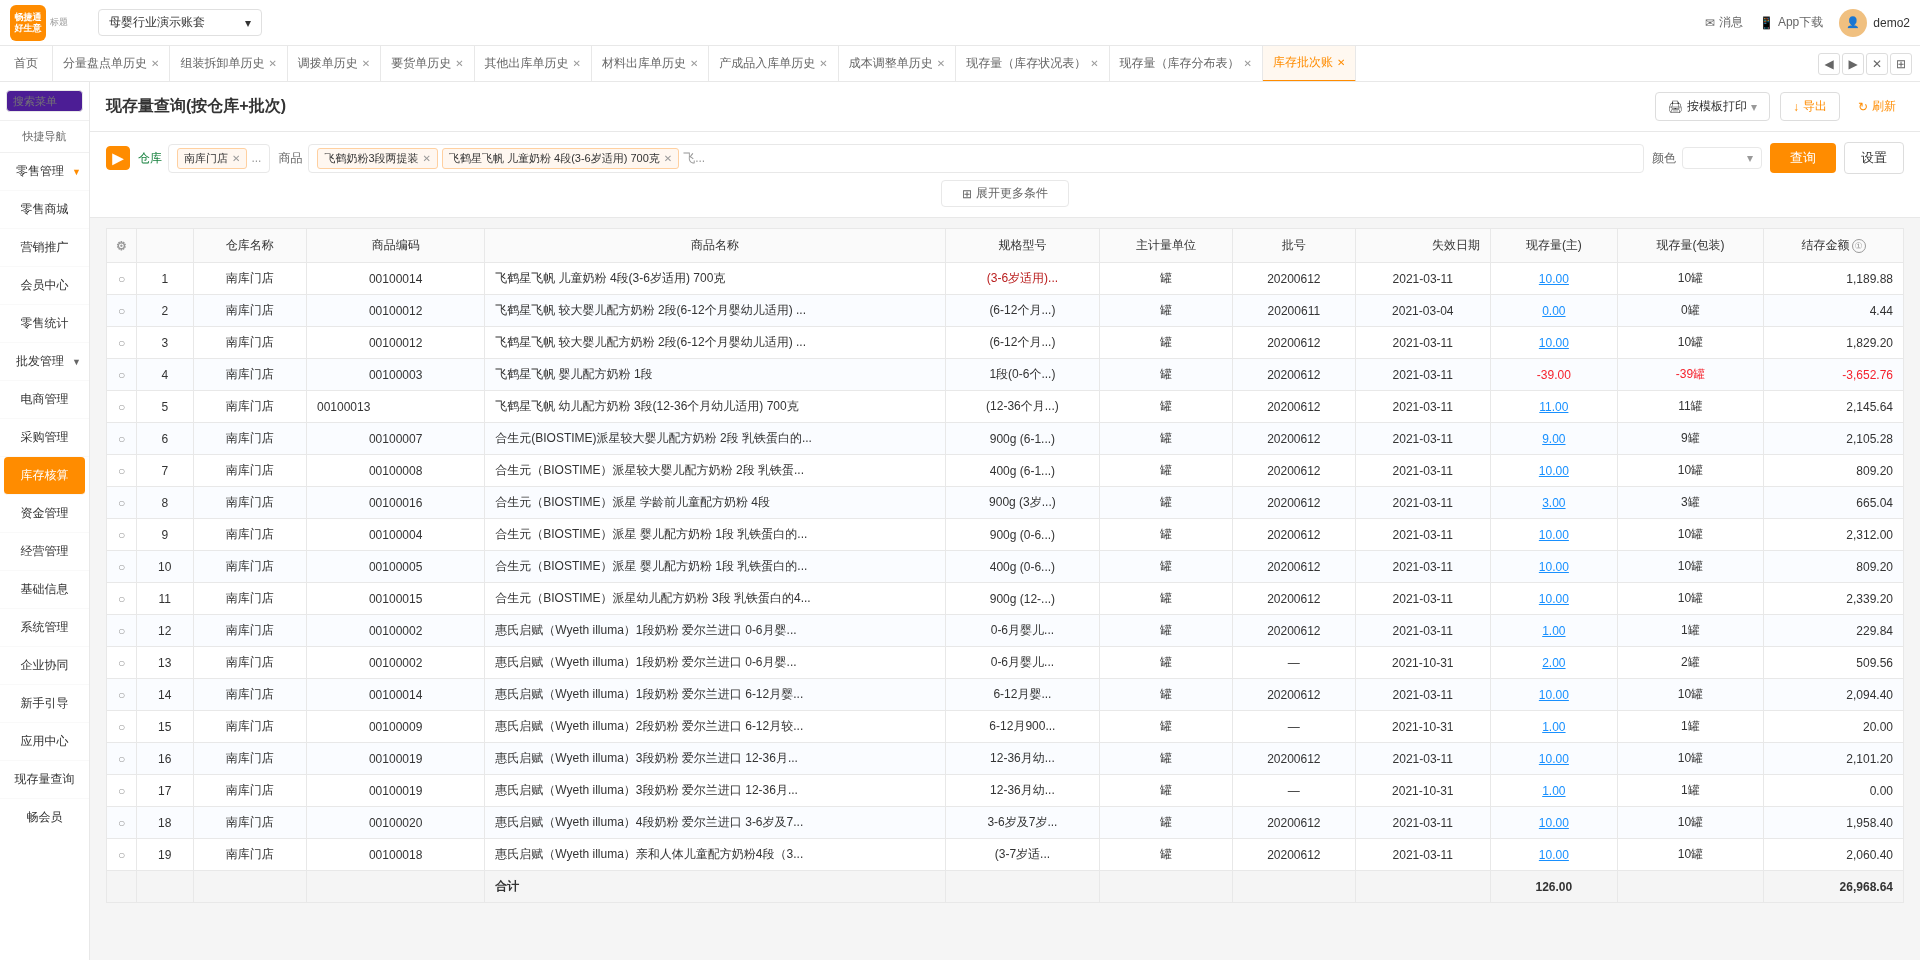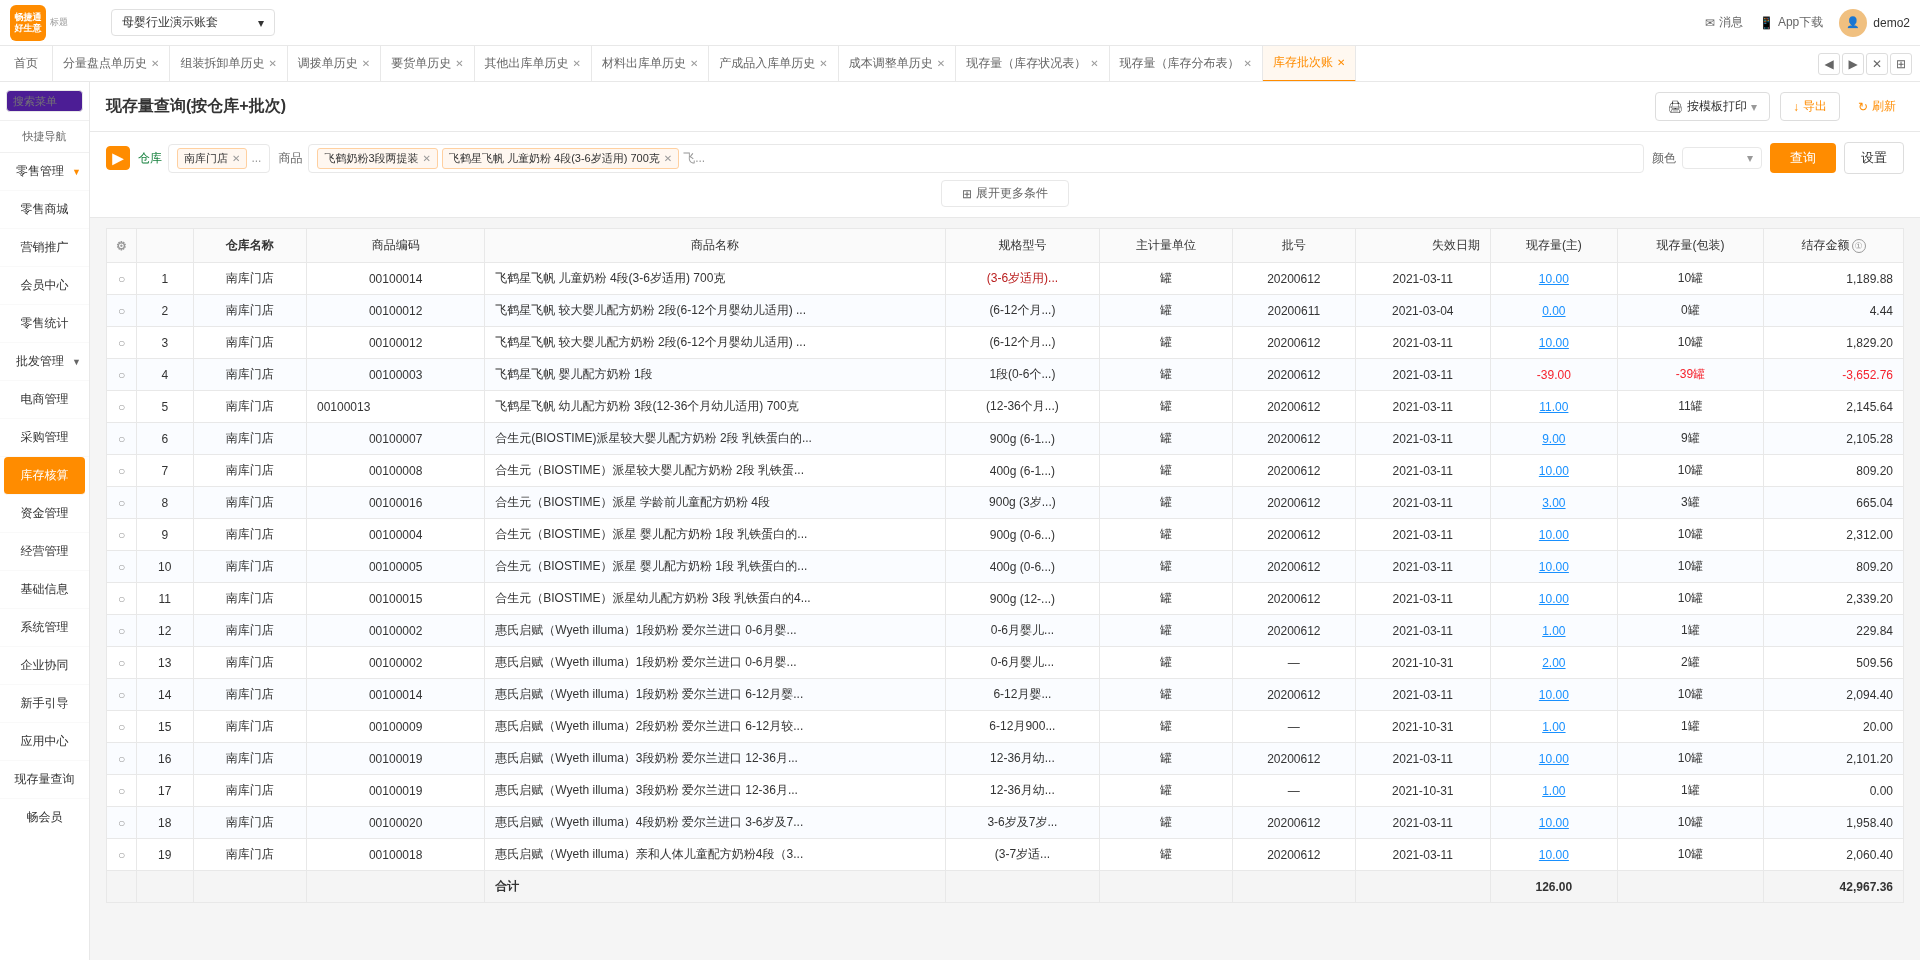--- a/index.html
+++ b/index.html
@@ -11,21 +11,21 @@
     ::-webkit-scrollbar-thumb { background: #ccc; border-radius: 3px; }
   </style>
 </head>
 <body>
 
 <div style="display:flex; align-items:center; background:#fff; border-bottom:1px solid #e8e8e8; height:46px; padding:0 10px;">
   <div style="display:flex;align-items:center;gap:4px;width:80px;">
     <div style="width:36px;height:36px;background:#ff8c00;border-radius:6px;display:flex;align-items:center;justify-content:center;color:#fff;font-size:9px;font-weight:bold;line-height:1.2;text-align:center;">畅捷通<br>好生意</div>
     <div style="font-size:9px;color:#999;line-height:1.4;">标题</div>
   </div>
-  <div style="display:flex;align-items:center;border:1px solid #e0e0e0;border-radius:4px;padding:4px 10px;font-size:12px;color:#333;cursor:pointer;margin-left:21px;gap:40px;">
+  <div style="display:flex;align-items:center;border:1px solid #e0e0e0;border-radius:4px;padding:4px 10px;font-size:12px;color:#333;cursor:pointer;margin-left:8px;gap:40px;">
     <span>母婴行业演示账套</span>
     <span>▾</span>
   </div>
   <div style="margin-left:auto;display:flex;align-items:center;gap:16px;">
     <div style="display:flex;align-items:center;gap:4px;font-size:12px;color:#666;cursor:pointer;">
       <span>✉</span>
       <span>消息</span>
     </div>
     <div style="display:flex;align-items:center;gap:4px;font-size:12px;color:#666;cursor:pointer;">
       <span>📱</span>
@@ -199,21 +199,21 @@
         </div>
       </div>
     </div>
 
     <div style="flex:1;overflow:auto;padding:10px 16px;">
       <table style="width:100%;border-collapse:collapse;background:#fff;font-size:12px;">
         <thead>
           <tr>
             <th style="background:#fafafa;border:1px solid #e8e8e8;padding:8px 6px;text-align:center;color:#999;width:30px;cursor:pointer;">⚙</th>
             <th style="background:#fafafa;border:1px solid #e8e8e8;padding:8px 10px;text-align:center;color:#333;font-weight:normal;"></th>
-            <th style="background:#fafafa;border:1px solid #e8e8e8;padding:8px 10px;text-align:center;color:#333;font-weight:bold;">仓库名称</th>
+            <th style="background:#fafafa;border:1px solid #e8e8e8;padding:8px 10px;text-align:center;color:#333;font-weight:normal;">仓库名称</th>
             <th style="background:#fafafa;border:1px solid #e8e8e8;padding:8px 10px;text-align:center;color:#333;font-weight:normal;">商品编码</th>
             <th style="background:#fafafa;border:1px solid #e8e8e8;padding:8px 10px;text-align:center;color:#333;font-weight:normal;">商品名称</th>
             <th style="background:#fafafa;border:1px solid #e8e8e8;padding:8px 10px;text-align:center;color:#333;font-weight:normal;">规格型号</th>
             <th style="background:#fafafa;border:1px solid #e8e8e8;padding:8px 10px;text-align:center;color:#333;font-weight:normal;">主计量单位</th>
             <th style="background:#fafafa;border:1px solid #e8e8e8;padding:8px 10px;text-align:center;color:#333;font-weight:normal;">批号</th>
             <th style="background:#fafafa;border:1px solid #e8e8e8;padding:8px 10px;text-align:right;color:#333;font-weight:normal;">失效日期</th>
             <th style="background:#fafafa;border:1px solid #e8e8e8;padding:8px 10px;text-align:center;color:#333;font-weight:normal;">现存量(主)</th>
             <th style="background:#fafafa;border:1px solid #e8e8e8;padding:8px 10px;text-align:center;color:#333;font-weight:normal;">现存量(包装)</th>
             <th style="background:#fafafa;border:1px solid #e8e8e8;padding:8px 10px;text-align:center;color:#333;font-weight:normal;">
               <div style="display:flex;align-items:center;justify-content:center;gap:2px;">
@@ -495,19 +495,19 @@
   <td style="border:1px solid #e8e8e8;padding:7px 10px;background:#f5f5f5;"></td>
   <td style="border:1px solid #e8e8e8;padding:7px 10px;background:#f5f5f5;"></td>
   <td style="border:1px solid #e8e8e8;padding:7px 10px;background:#f5f5f5;"></td>
   <td style="border:1px solid #e8e8e8;padding:7px 10px;background:#f5f5f5;font-weight:bold;text-align:left;">合计</td>
   <td style="border:1px solid #e8e8e8;padding:7px 10px;background:#f5f5f5;"></td>
   <td style="border:1px solid #e8e8e8;padding:7px 10px;background:#f5f5f5;"></td>
   <td style="border:1px solid #e8e8e8;padding:7px 10px;background:#f5f5f5;"></td>
   <td style="border:1px solid #e8e8e8;padding:7px 10px;background:#f5f5f5;"></td>
   <td style="border:1px solid #e8e8e8;padding:7px 10px;text-align:center;background:#f5f5f5;font-weight:bold;">126.00</td>
   <td style="border:1px solid #e8e8e8;padding:7px 10px;background:#f5f5f5;"></td>
-  <td style="border:1px solid #e8e8e8;padding:7px 10px;text-align:right;background:#f5f5f5;font-weight:bold;">42,967.36</td>
+  <td style="border:1px solid #e8e8e8;padding:7px 10px;text-align:right;background:#f5f5f5;font-weight:bold;">26,968.64</td>
 </tr>
           </tbody>
       </table>
     </div>
   </div>
 </div>
 
 </body></html>

